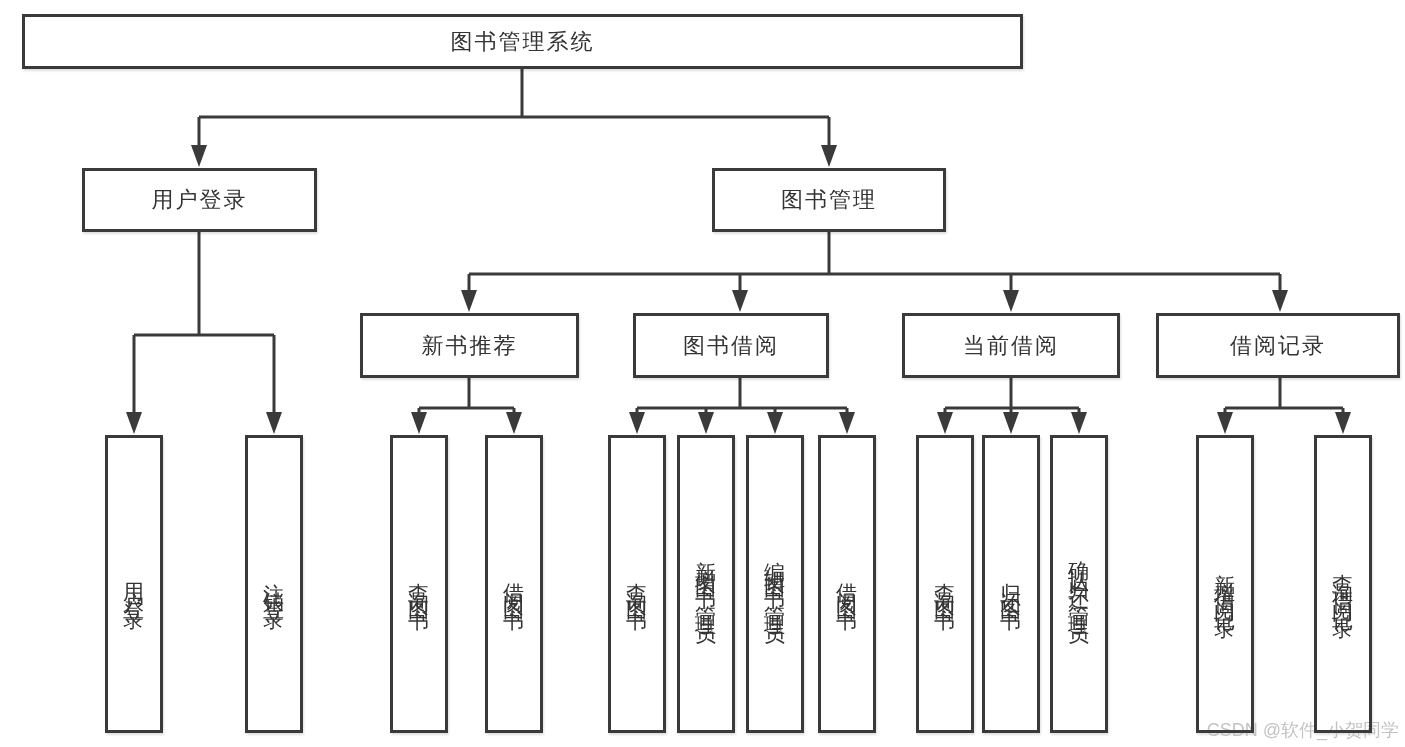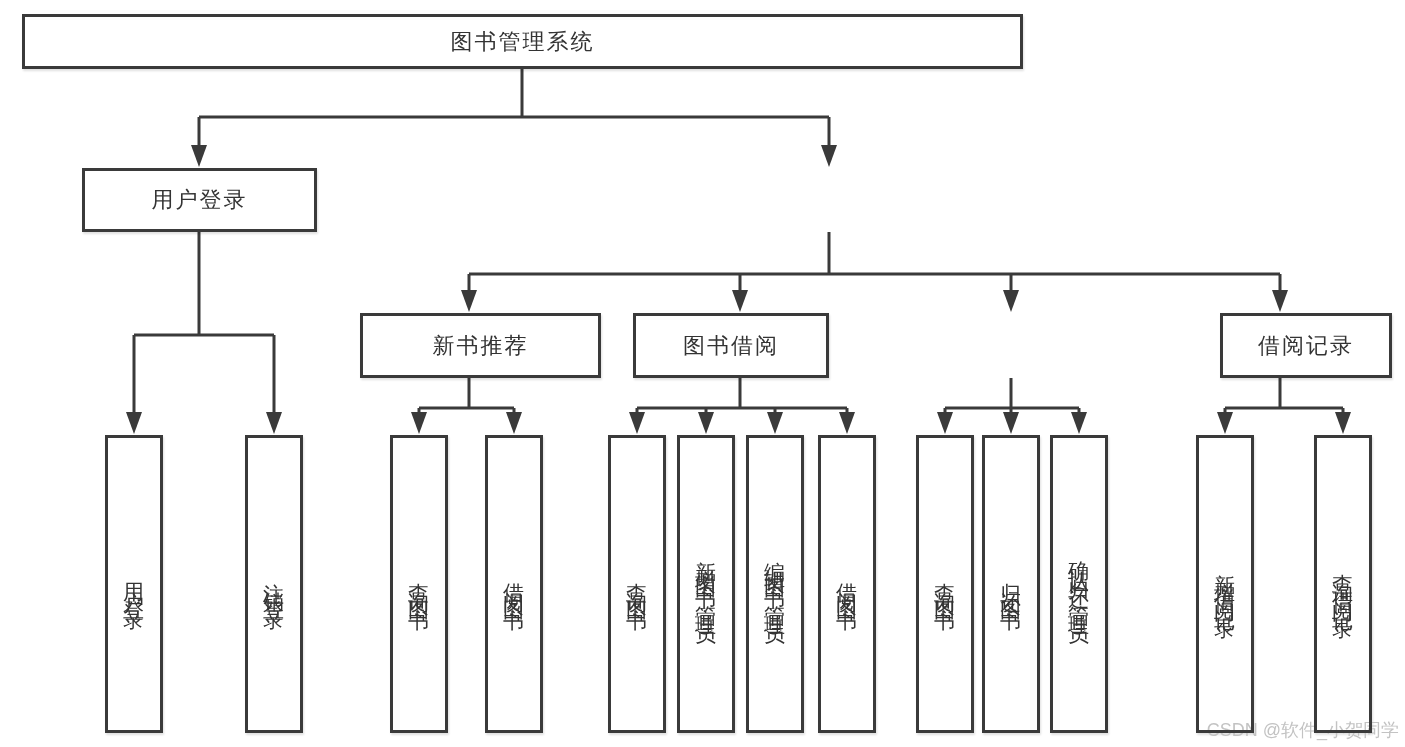--- a/index.html
+++ b/index.html
@@ -82,28 +82,34 @@
       <polygon points="1335,412 1351,412 1343,434"></polygon>
     </svg>
 
   <div class="node" style="left:22px;top:14px;width:1001px;height:55px;align-items:center;">
     <span class="h-label">图书管理系统</span>
   </div>
 
   <div class="node" style="left:82px;top:168px;width:235px;height:64px;">
     <span class="h-label">用户登录</span>
   </div>
+  <div class="node" style="left:712px;top:168px;width:234px;height:64px;">
+    <span class="h-label">图书管理</span>
+  </div>
 
-  <div class="node" style="left:360px;top:313px;width:241px;height:65px;">
+  <div class="node" style="left:360px;top:313px;width:219px;height:65px;">
     <span class="h-label">新书推荐</span>
   </div>
   <div class="node" style="left:633px;top:313px;width:196px;height:65px;">
     <span class="h-label">图书借阅</span>
   </div>
-  <div class="node" style="left:1220px;top:313px;width:172px;height:65px;">
+  <div class="node" style="left:902px;top:313px;width:218px;height:65px;">
+    <span class="h-label">当前借阅</span>
+  </div>
+  <div class="node" style="left:1156px;top:313px;width:244px;height:65px;">
     <span class="h-label">借阅记录</span>
   </div>
 
   <div class="node" style="left:105px;top:435px;width:58px;height:298px;">
     <span class="v-label">用户登录</span>
   </div>
   <div class="node" style="left:245px;top:435px;width:58px;height:298px;">
     <span class="v-label">注销登录</span>
   </div>
 

